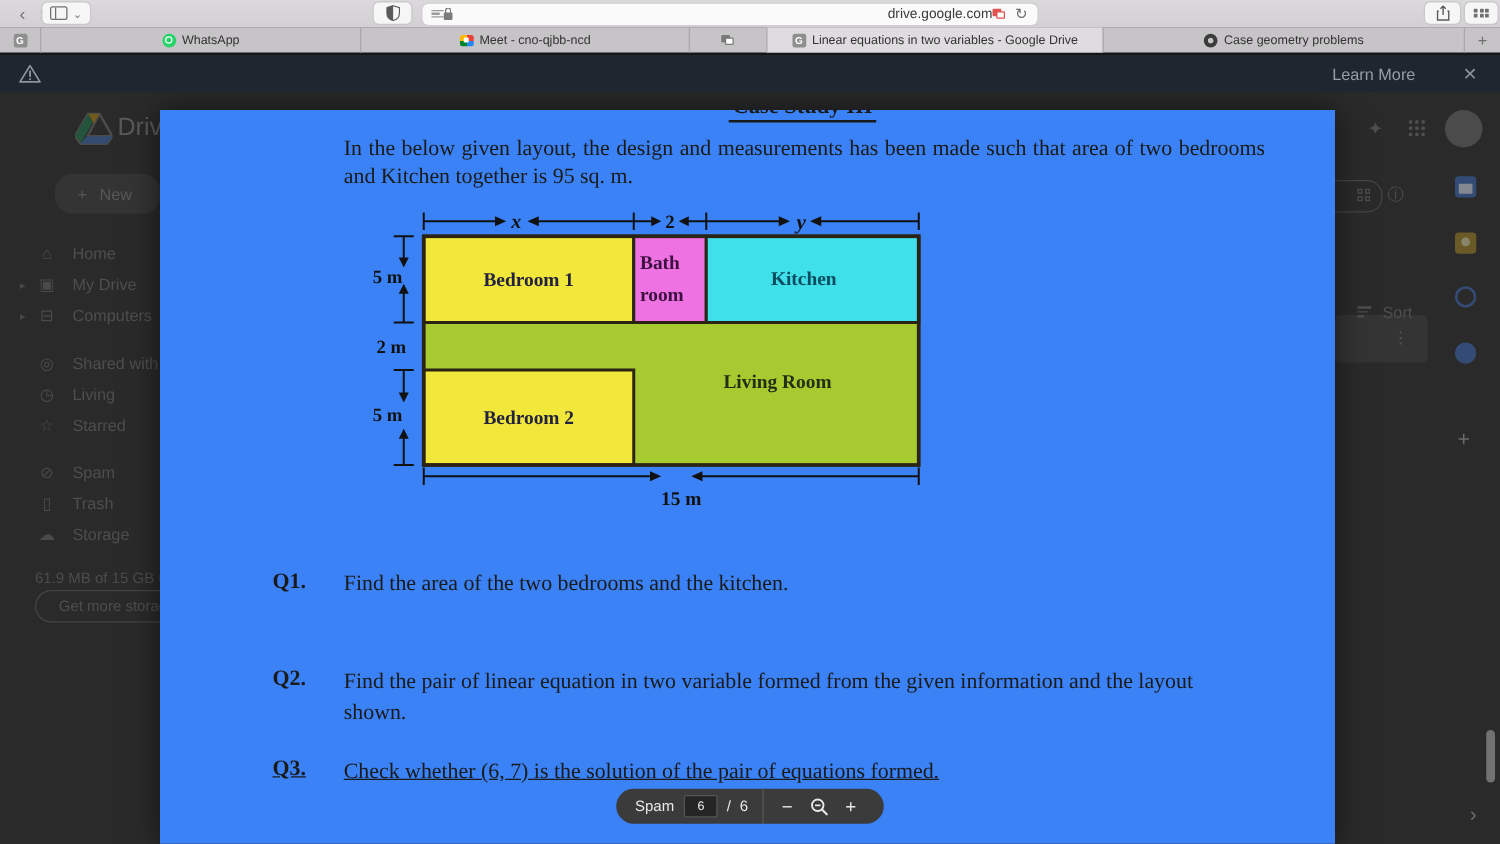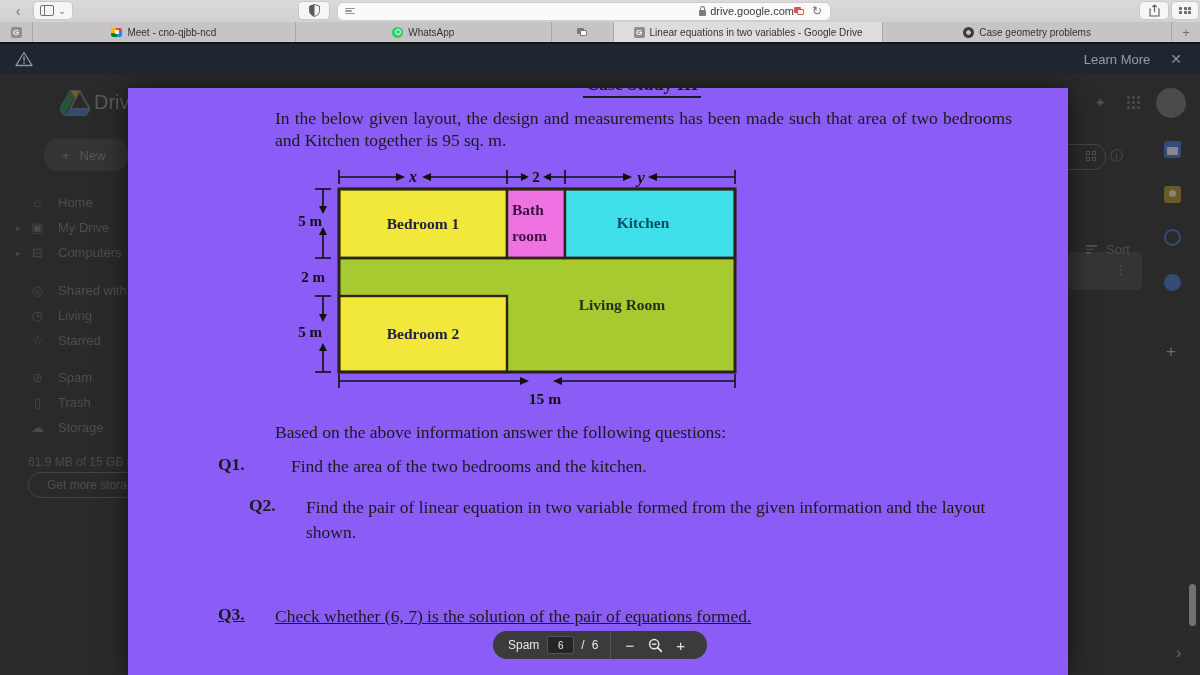--- a/index.html
+++ b/index.html
@@ -15,21 +15,21 @@
   .dis{color:#b0b0b0;}
   #sidebar-toggle-btn{left:34px;width:38px;gap:4px;}
   .sbicon{width:12px;height:9px;border:1px solid #6f6f6f;border-radius:2px;position:relative;}
   .sbicon::before{content:"";position:absolute;left:3px;top:0;bottom:0;width:1px;background:#6f6f6f;}
   #shield-btn{left:299px;width:30px;}
   #addressbar{position:absolute;left:338px;top:2.5px;width:492px;height:17px;border-radius:5px;
     background:#fbfafb;box-shadow:0 0 0 1px #cfcdcf;display:flex;align-items:center;}
   #reader-icon{width:10px;height:7px;margin-left:7px;display:flex;flex-direction:column;gap:1.5px;}
   #reader-icon i{display:block;height:1.5px;background:#9a9a9a;border-radius:1px;}
   #reader-icon i:nth-child(2){width:70%;}
-  #url-wrap{flex:1;display:flex;align-items:center;justify-content:flex-end;gap:4px;
+  #url-wrap{flex:1;display:flex;align-items:center;justify-content:space-between;gap:4px;
     color:#3a3a3a;font-size:11px;}
   .lock{width:7px;height:6px;background:#7c7c7c;border-radius:1px;position:relative;margin-top:3px;}
   .lock::before{content:"";position:absolute;left:1px;top:-4px;width:3px;height:4px;
     border:1px solid #7c7c7c;border-bottom:none;border-radius:3px 3px 0 0;}
   .dblrect{position:relative;width:10px;height:8px;}
   .dblrect i{position:absolute;border-radius:1px;}
   .dblrect .r1{left:0;top:0;width:7px;height:6px;background:#e0524e;}
   .dblrect .r2{left:3px;top:2px;width:7px;height:6px;background:#fff;border:1px solid #e0524e;box-sizing:border-box;}
   .dblrect.gray .r1{background:#7a7a7a;}
   .dblrect.gray .r2{border-color:#7a7a7a;}
@@ -58,21 +58,21 @@
   .gear-icon{width:11px;height:11px;border-radius:50%;
     background:radial-gradient(circle at 50% 50%,#c6c4c6 0 2px,#3c3c3c 2.5px);}
   #newtab-btn{margin-left:auto;width:28px;display:flex;align-items:center;justify-content:center;
     color:#6f6f6f;font-size:13px;border-left:1px solid #a9a7a9;}
 
   
   #warnbar{position:absolute;left:0;top:44px;width:1200px;height:30px;background:#20262f;
     display:flex;align-items:center;z-index:40;color:#8d949c;font-size:13px;}
   #warn-tri{margin:0 12px 0 15px;flex:0 0 auto;}
   #warn-spacer{flex:1;}
-  #learn-more{margin-right:20px;color:#959da6;}
+  #learn-more{margin-right:38px;color:#959da6;}
   #warn-close{margin-right:18px;color:#8d949c;font-size:14px;}
 
   
   #drivebg{position:absolute;left:0;top:74px;width:1200px;height:601px;background:#2a2a2a;}
   #drive-logo{position:absolute;left:60px;top:16px;opacity:.35;}
   #drive-name{position:absolute;left:94px;top:17px;font-size:20px;color:#5a5a5a;}
   #new-btn{position:absolute;left:44px;top:65px;width:84px;height:32px;border-radius:14px;
     background:#343434;display:flex;align-items:center;gap:10px;padding-left:18px;box-sizing:border-box;
     color:#565656;font-size:13px;}
   .navitem{position:absolute;left:30px;display:flex;align-items:center;gap:13px;
@@ -102,31 +102,31 @@
   #sort-row{position:absolute;left:1086px;top:168px;display:flex;gap:9px;align-items:center;color:#4e4e4e;font-size:13px;}
   .sortlines{display:flex;flex-direction:column;gap:2px;}
   .sortlines i{display:block;height:1.5px;background:#4e4e4e;}
   .sortlines i:nth-child(1){width:11px;}.sortlines i:nth-child(2){width:8px;}.sortlines i:nth-child(3){width:5px;}
   #hoverblock{position:absolute;left:1068px;top:178px;width:74px;height:38px;background:#343434;border-radius:4px;}
   #kebab-icon{position:absolute;left:1114px;top:188px;color:#565656;font-size:13px;}
   #scroll-thumb{position:absolute;left:1189px;top:510px;width:7px;height:42px;border-radius:4px;background:#8b8b8b;opacity:.75;}
   #page-chev{position:absolute;left:1176px;top:570px;color:#6e6e6e;font-size:16px;}
 
   
-  #page{position:absolute;left:128px;top:88px;width:940px;height:587px;background:#8b5cf6;
+  #page{position:absolute;left:128px;top:88px;width:940px;height:587px;background:#3b82f6;
     overflow:hidden;z-index:30;box-shadow:0 0 24px rgba(0,0,0,.55);
     font-family:"Liberation Serif",serif;color:#1a1a1a;}
   #doc-title-row{position:absolute;top:-14px;left:0;width:100%;text-align:center;transform:translateX(44px);}
   #doc-title{display:inline-block;font-weight:bold;font-size:18px;border-bottom:2px solid #1a1a1a;padding:0 3px 1px;}
   #intro{position:absolute;left:147px;top:19px;width:737px;font-size:17.5px;line-height:22px;text-align:justify;}
   #based{position:absolute;left:147px;top:334px;font-size:17.5px;}
   .qrow{position:absolute;left:90px;display:flex;font-size:17.5px;}
   .qnum{width:57px;font-weight:bold;flex:0 0 auto;}
   .qtext{width:690px;line-height:25px;}
-  #q1{top:366px;gap:16px;}#q2{top:407px;margin-left:31px;}#q3{top:516px;text-decoration:underline;}
+  #q1{top:366px;}#q2{top:444px;}#q3{top:516px;text-decoration:underline;}
 
   
   #plan{position:absolute;left:170px;top:78px;}
 
   
   #pv-toolbar{position:absolute;left:365px;top:543px;width:214px;height:28px;border-radius:14px;
     background:#3b3b3b;display:flex;align-items:center;color:#e8e8e8;
     font-family:"Liberation Sans",sans-serif;font-size:12px;}
   #pv-page-label{margin-left:15px;}
   #pv-page-input{margin-left:8px;width:25px;height:16px;background:#252525;border:1px solid #555;
@@ -188,27 +188,27 @@
         <i></i>
         <i></i>
       </span>
   </div>
 </div>
 
 <div id="tabbar">
   <div class="tab pin" style="width:32px;">
     <span class="gbadge">G</span>
   </div>
+  <div class="tab" style="flex:1.95;">
+    <span class="wa-icon"></span>
+    <span>WhatsApp</span>
+  </div>
   <div class="tab" style="flex:2;">
     <span class="meet-icon"></span>
     <span>Meet - cno-qjbb-ncd</span>
-  </div>
-  <div class="tab" style="flex:1.95;">
-    <span class="wa-icon"></span>
-    <span>WhatsApp</span>
   </div>
   <div class="tab pin" style="width:62px;">
     <span class="dblrect gray">
         <i class="r1"></i>
         <i class="r2"></i>
       </span>
   </div>
   <div class="tab active" style="flex:2.05;">
     <span class="gbadge">G</span>
     <span>Linear equations in two variables - Google Drive</span>
@@ -404,21 +404,20 @@
       <line x1="41" y1="215" x2="224" y2="215"></line>
         <line x1="262" y1="215" x2="437" y2="215"></line>
     </g>
     <g fill="#111">
       <polygon points="231,215 222,211 222,219"></polygon>
         <polygon points="255,215 264,211 264,219"></polygon>
     </g>
     <text x="247" y="238" font-family="Liberation Serif,serif" font-size="15.5" font-weight="bold" fill="#111" text-anchor="middle">15 m</text>
   </svg>
 
-  <div id="based">Based on the above information answer the following questions:</div>
 
   <div class="qrow" id="q1">
     <span class="qnum">Q1.</span>
     <span class="qtext">Find the area of the two bedrooms and the kitchen.</span>
   </div>
   <div class="qrow" id="q2">
     <span class="qnum">Q2.</span>
     <span class="qtext">Find the pair of linear equation in two variable formed from the given information and the layout shown.</span>
   </div>
   <div class="qrow" id="q3">

